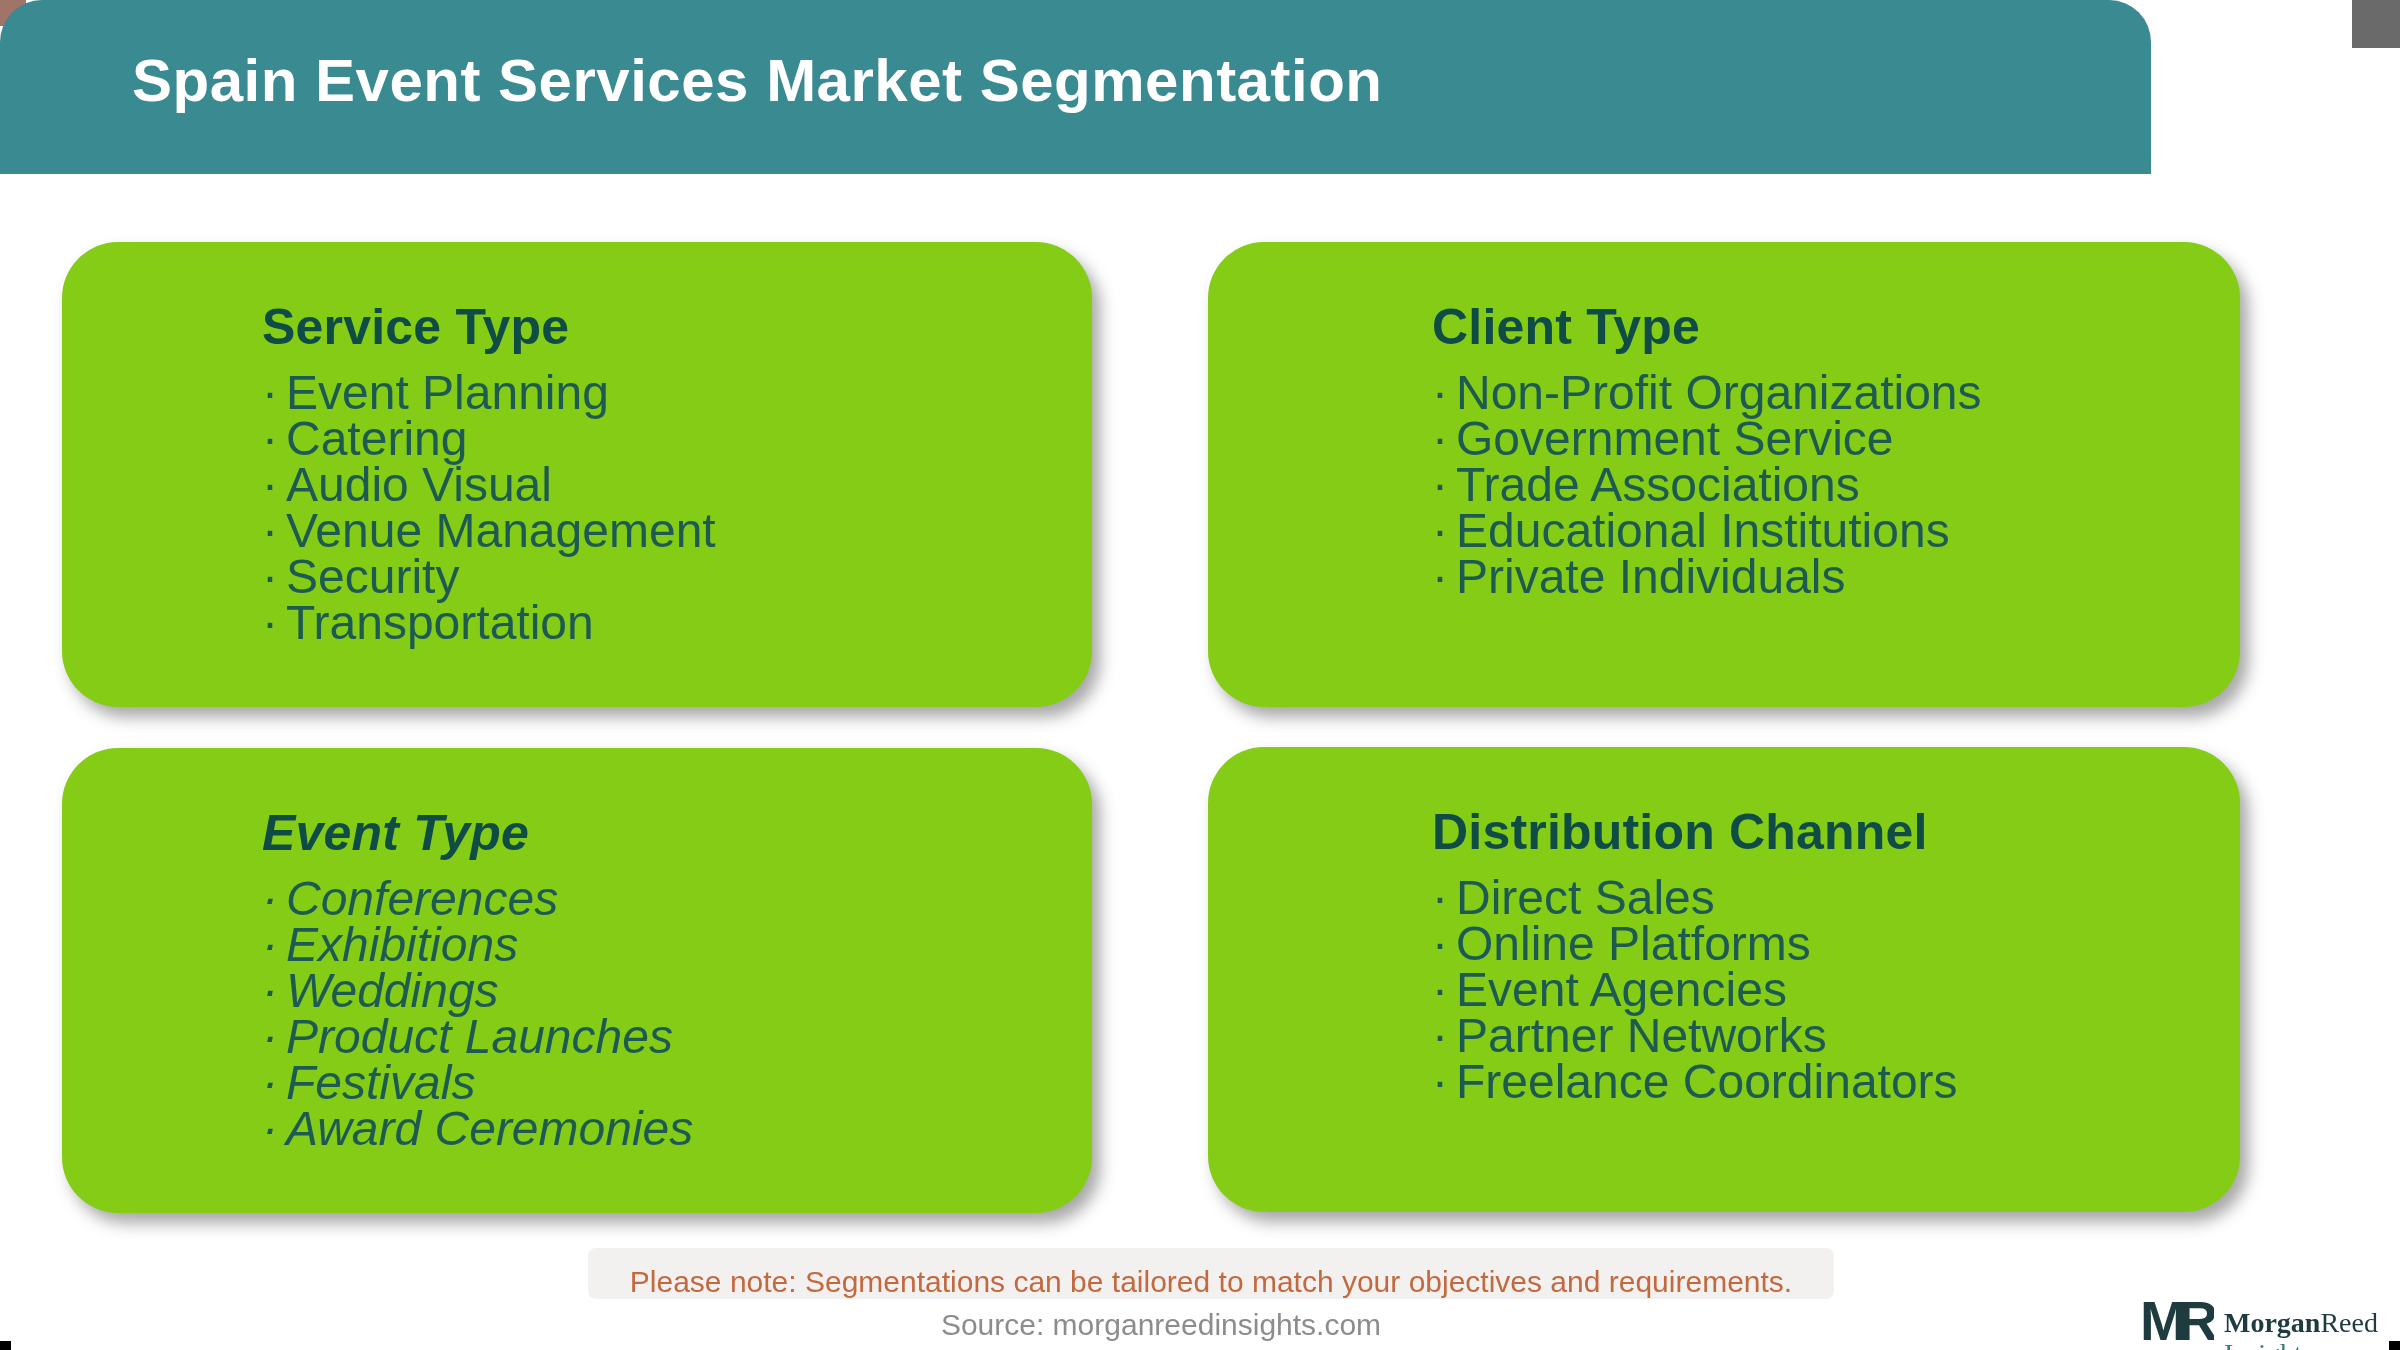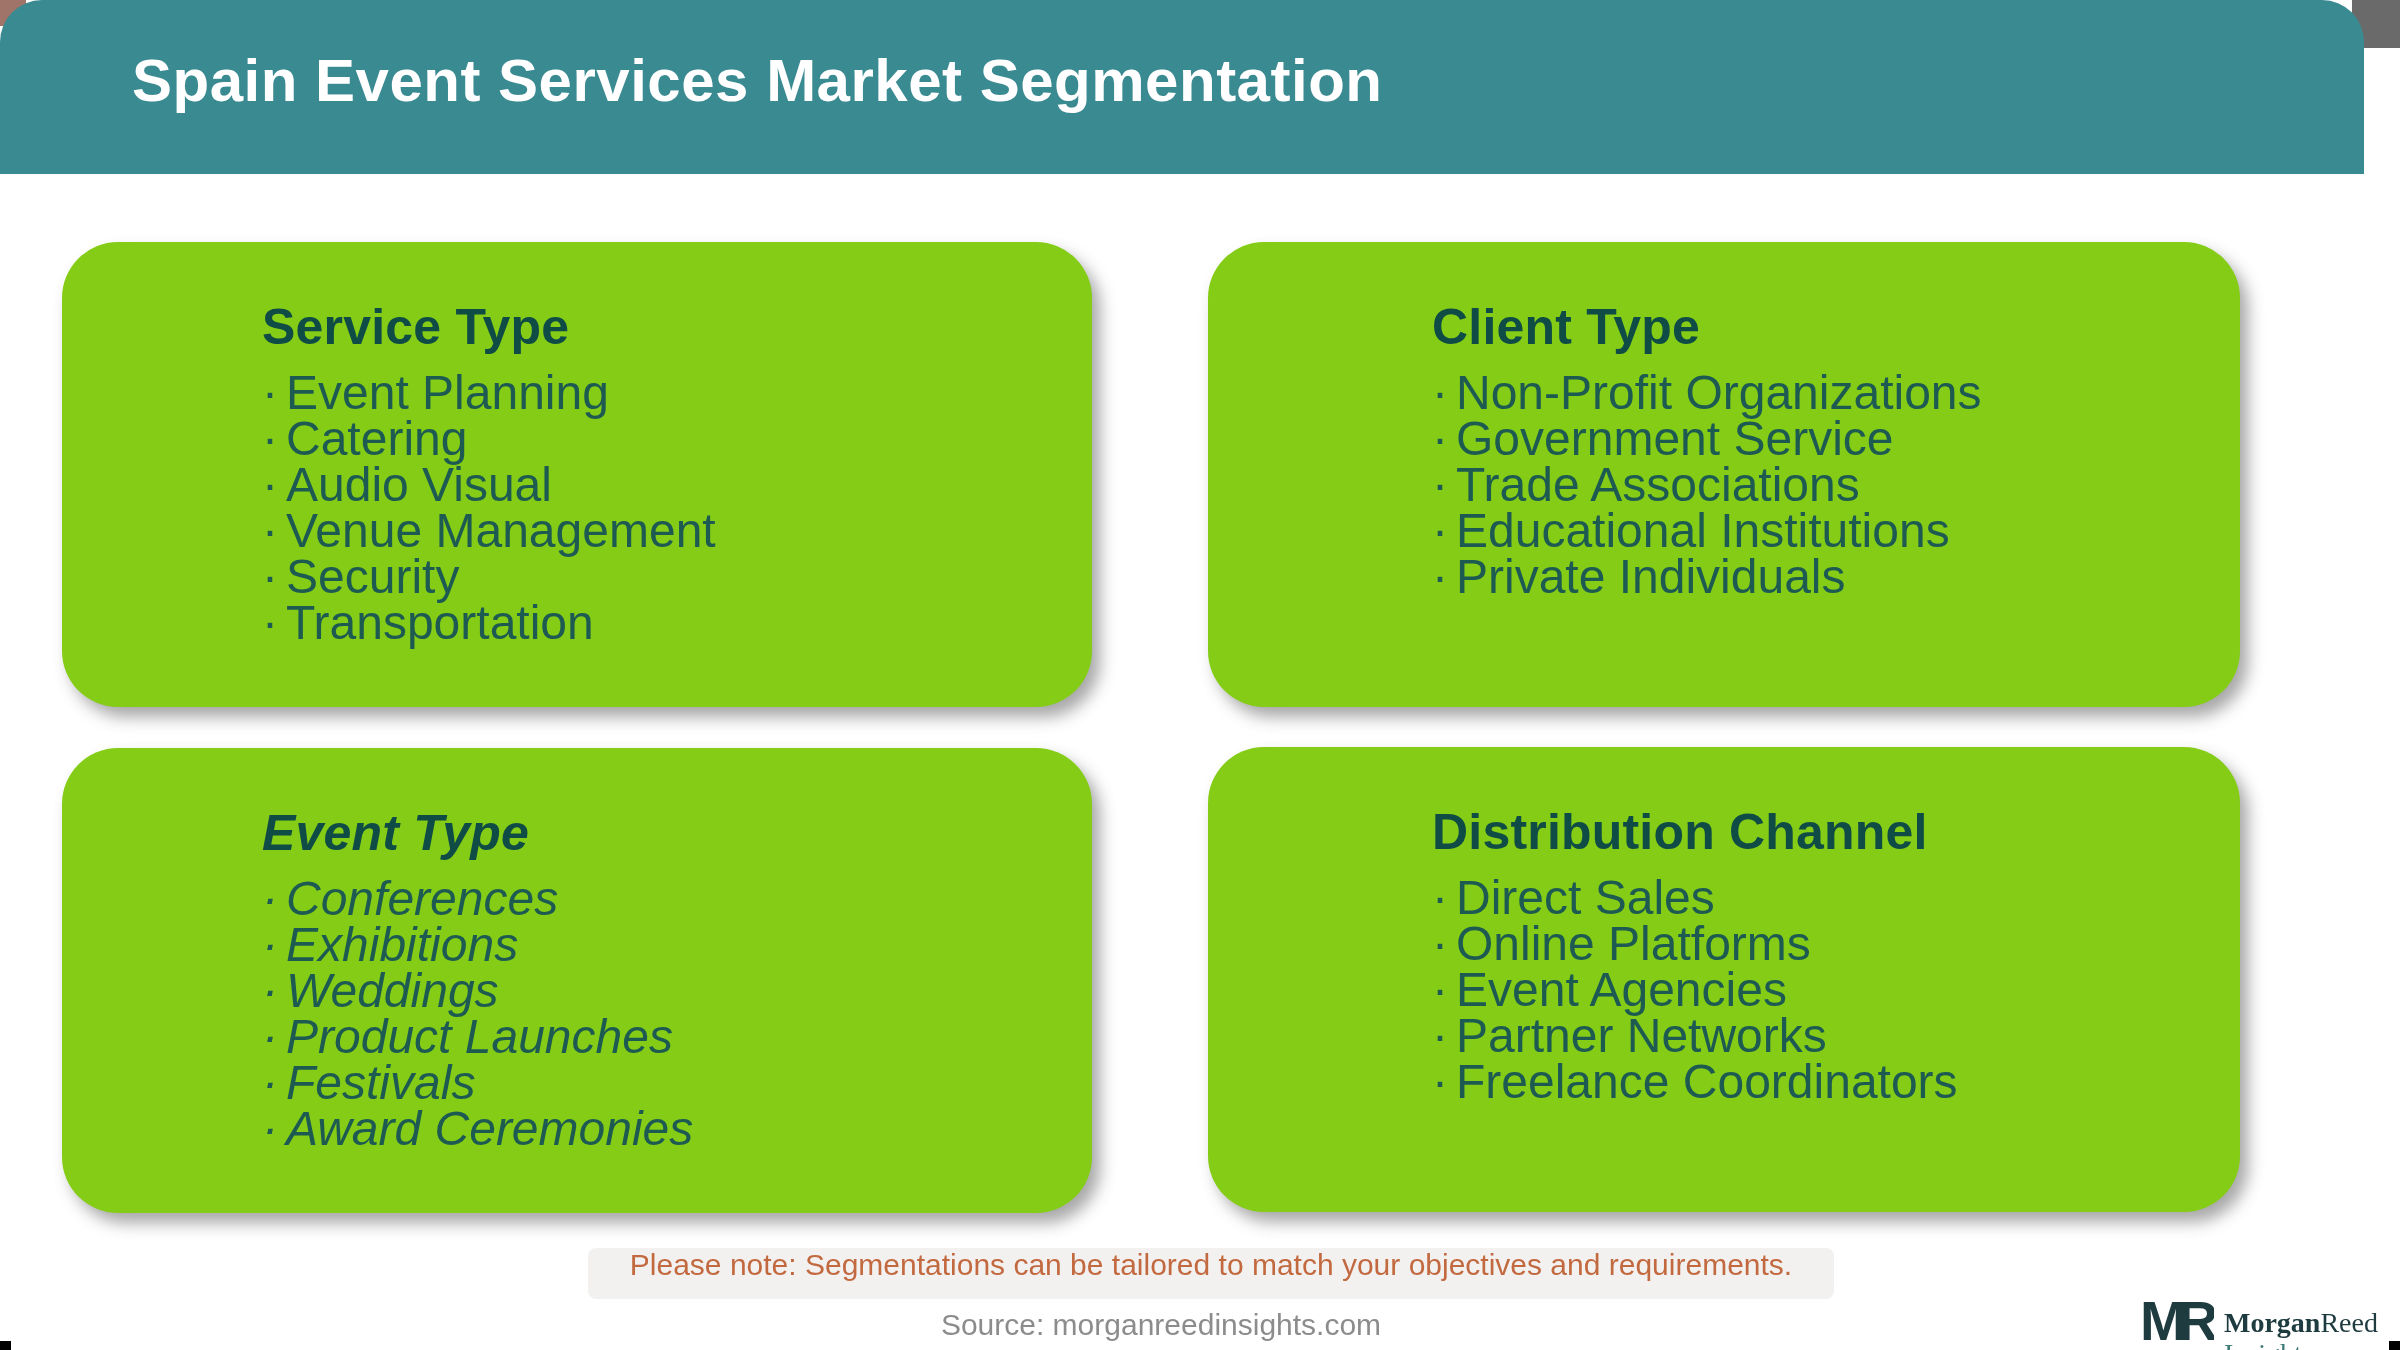--- a/index.html
+++ b/index.html
@@ -17,21 +17,21 @@
     width: 26px; height: 26px;
     background: #a07468; z-index: 1;
   }
   .corner-tr {
     position: absolute; right: 0; top: 0;
     width: 48px; height: 48px;
     background: #6a6a6a; z-index: 1;
   }
   .banner {
     position: absolute; left: 0; top: 0;
-    width: 2364px; height: 174px;
+    width: 2151px; height: 174px;
     background: #3a8a92;
     border-radius: 42px 42px 0 0;
     display: flex; align-items: center;
     z-index: 2;
   }
   .banner h1 {
     margin: 0 0 14px 132px;
     font-size: 60px;
     font-weight: bold;
     color: #ffffff;
@@ -79,21 +79,21 @@
     color: #1d5a52;
   }
 
   
   .note-bar {
     position: absolute;
     left: 588px; top: 1248px;
     width: 1246px; height: 51px;
     background: #f2f1f0;
     border-radius: 8px;
-    display: flex; align-items: flex-start; justify-content: center;
+    display: flex; align-items: flex-end; justify-content: center;
   }
   .note-bar span {
     font-size: 30px;
     color: #c3693f;
   }
   .source-line {
     position: absolute;
     left: 561px; top: 1308px;
     width: 1200px;
     text-align: center;

